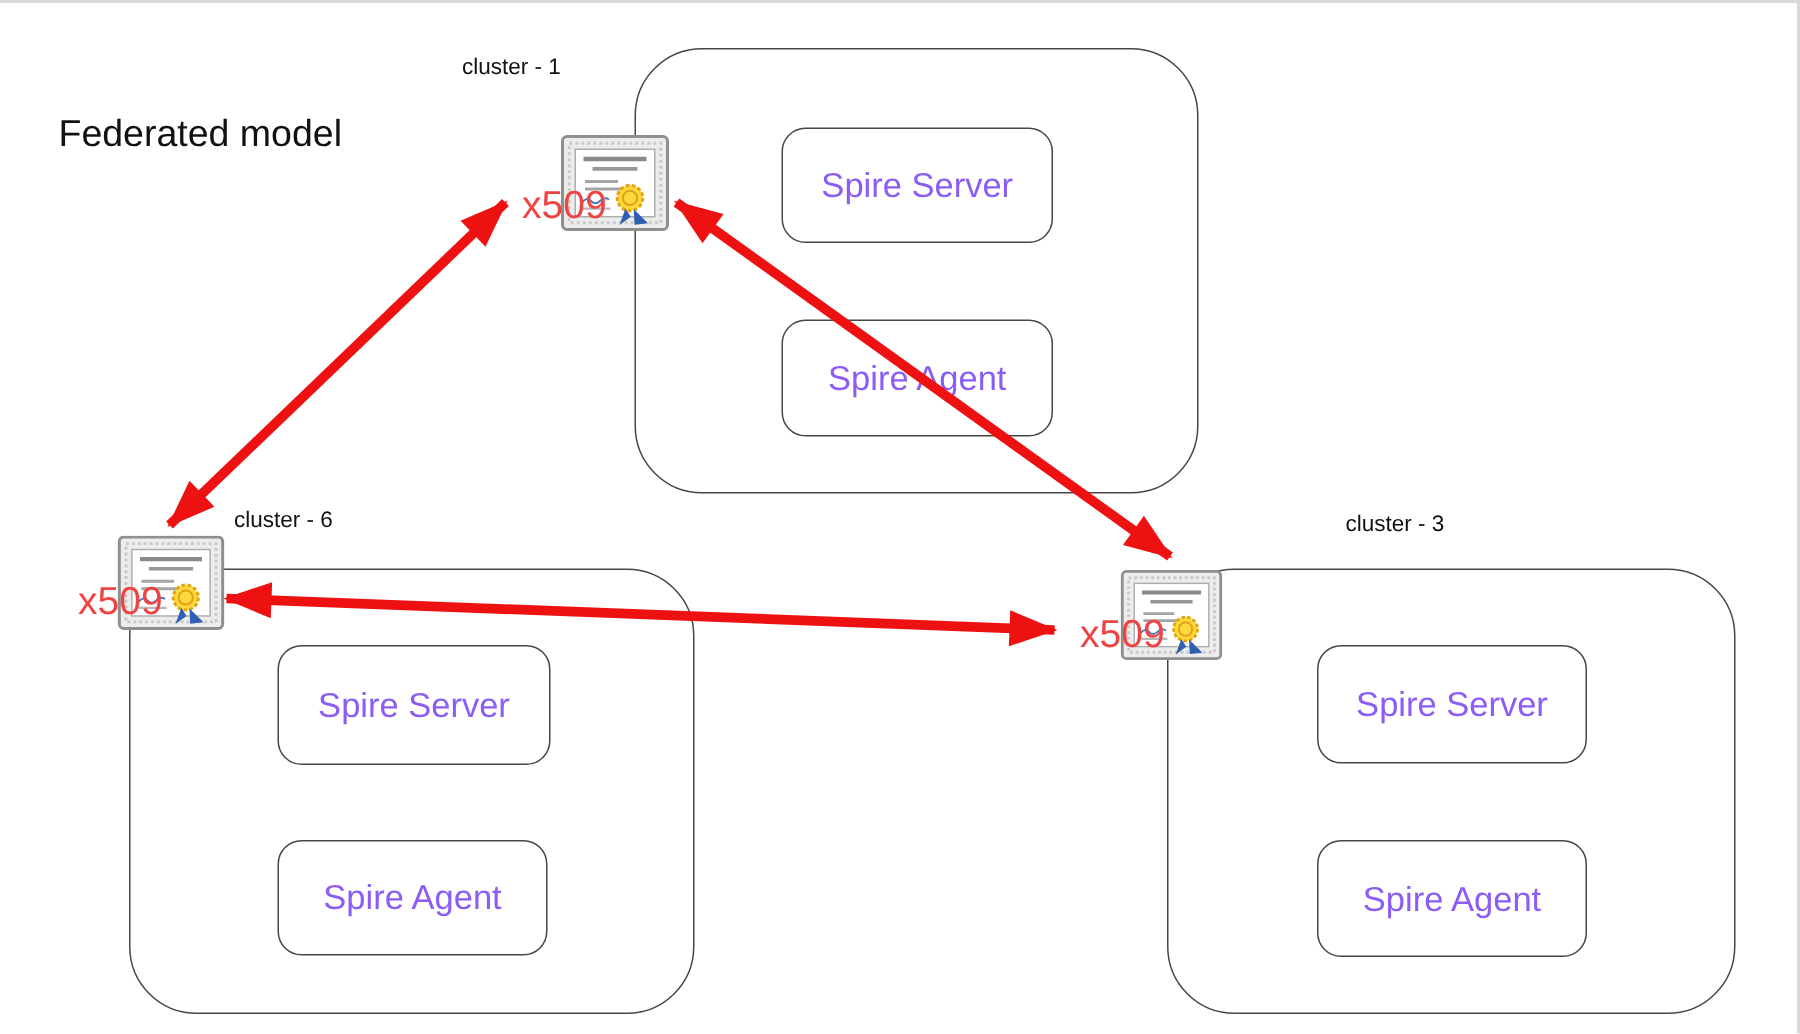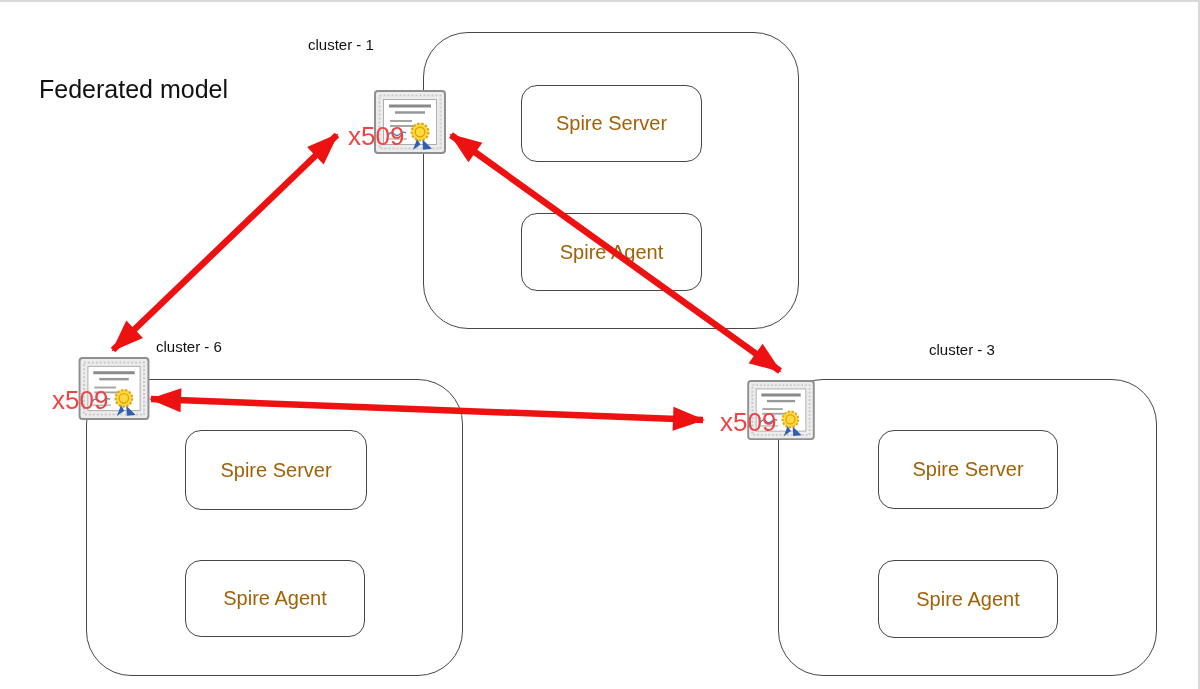--- a/index.html
+++ b/index.html
@@ -25,21 +25,21 @@
   }
   .cluster-label {
     position:absolute; font-size:15px; color:#111; white-space:nowrap;
   }
   .component {
     position:absolute;
     border:1px solid #474747;
     border-radius:16px;
     background:#ffffff;
     display:flex; align-items:center; justify-content:center;
-    font-size:20px; color:#a16207;
+    font-size:23px; color:#8b5cf6;
     z-index:1;
   }
   .cert {
     position:absolute; z-index:2;
   }
   .x509 {
     position:absolute; font-size:26px; color:#ef4444; z-index:3; white-space:nowrap;
   }
   .arrows {
     position:absolute; left:0; top:0; width:1200px; height:689px;
@@ -92,21 +92,21 @@
   </div>
   <div class="component" style="left:185px; top:558px; width:178px; height:75px;">
     <span>Spire Agent</span>
   </div>
   <svg class="cert" style="left:78px; top:355px;" width="72" height="63">
       <use href="#cert-icon"></use>
     </svg>
   <div class="x509" style="left:52px; top:383px;">x509</div>
 
   <div class="cluster" style="left:778px; top:377px; width:377px; height:295px;"></div>
-  <div class="cluster-label" style="left:897px; top:339px;margin-left:32px;">cluster - 3</div>
+  <div class="cluster-label" style="left:897px; top:339px;">cluster - 3</div>
   <div class="component" style="left:878px; top:428px; width:178px; height:77px;">
     <span>Spire Server</span>
   </div>
   <div class="component" style="left:878px; top:558px; width:178px; height:76px;">
     <span>Spire Agent</span>
   </div>
   <svg class="cert" style="left:745px; top:378px;" width="72" height="60">
       <use href="#cert-icon"></use>
     </svg>
   <div class="x509" style="left:720px; top:405px;">x509</div>

